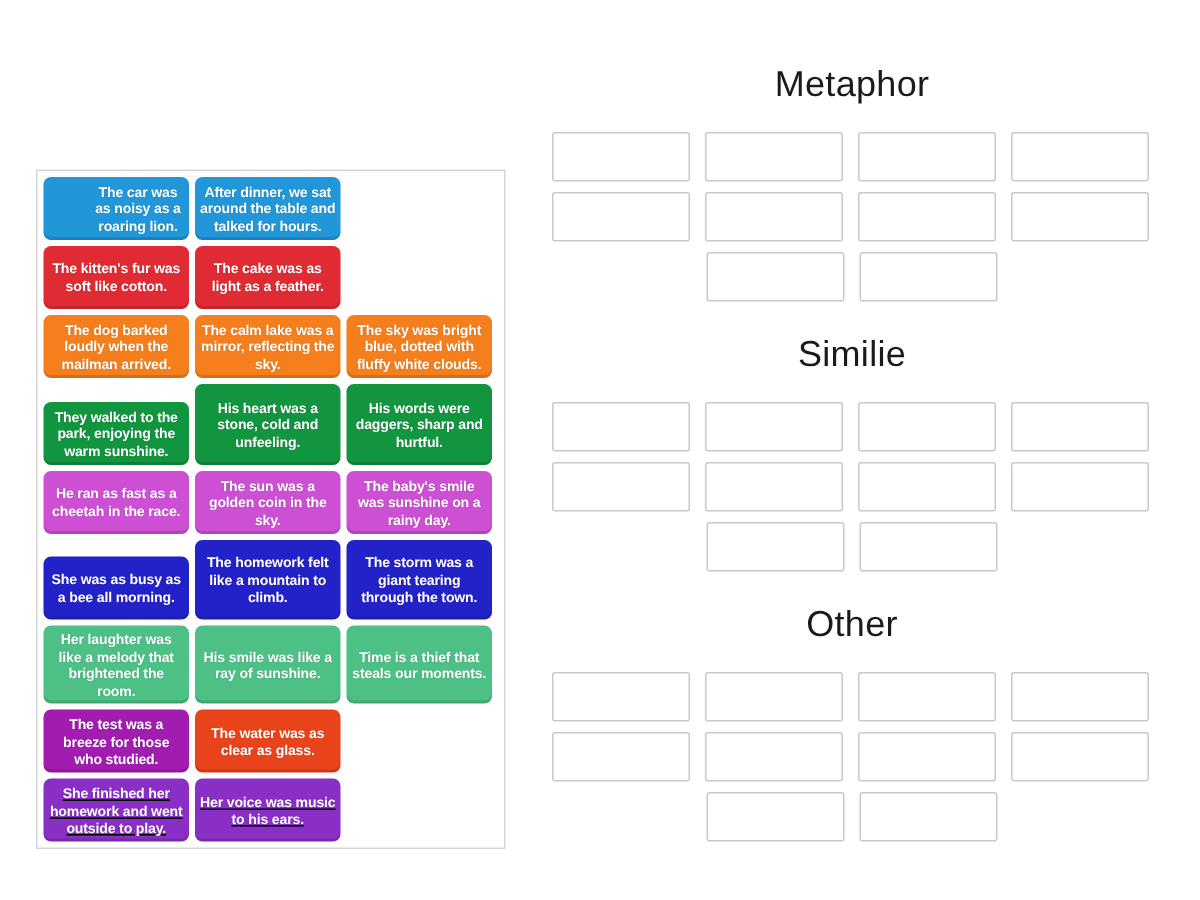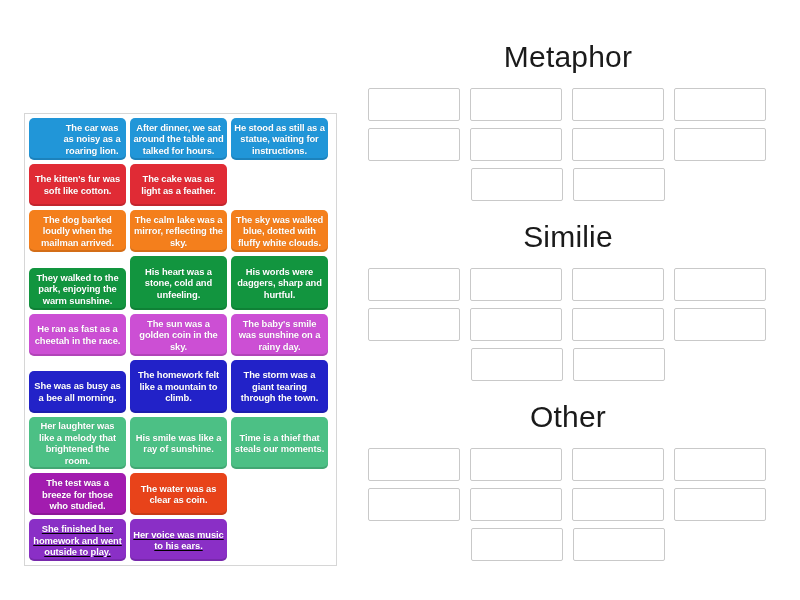--- a/index.html
+++ b/index.html
@@ -75,21 +75,21 @@
     left: 368px;
     top: 40px;
     width: 400px;
   }
 
   .group { margin-bottom: 19px; }
   .group:last-child { margin-bottom: 16px; }
 
   .group-title {
     text-align: center;
-    font-size: 30px;
+    font-size: 24px;
     font-weight: 400;
     color: #1a1a1a;
     line-height: 34px;
     margin: 0 0 14px 0;
     letter-spacing: 0.2px;
   }
 
   .slot-row {
     display: flex;
     gap: 10px;
@@ -113,41 +113,38 @@
 <div id="app">
 
   <div id="tile-tray">
       <div class="tile-row">
         <div class="tile" style="background: rgb(33, 150, 216); padding-left: 32px;">
           <span>The car was as noisy as a roaring lion.</span>
         </div>
         <div class="tile" style="background: rgb(33, 150, 216);">
           <span>After dinner, we sat around the table and talked for hours.</span>
         </div>
-        <div class="tile" style="background: rgb(33, 150, 216);">
-          <span>He stood as still as a statue, waiting for instructions.</span>
-        </div>
       </div>
       <div class="tile-row">
         <div class="tile" style="background: rgb(224, 43, 53);">
           <span>The kitten's fur was soft like cotton.</span>
         </div>
         <div class="tile" style="background: rgb(224, 43, 53);">
           <span>The cake was as light as a feather.</span>
         </div>
       </div>
       <div class="tile-row">
         <div class="tile" style="background: rgb(244, 127, 28);">
           <span>The dog barked loudly when the mailman arrived.</span>
         </div>
         <div class="tile" style="background: rgb(244, 127, 28);">
           <span>The calm lake was a mirror, reflecting the sky.</span>
         </div>
         <div class="tile" style="background: rgb(244, 127, 28);">
-          <span>The sky was walked blue, dotted with fluffy white clouds.</span>
+          <span>The sky was bright blue, dotted with fluffy white clouds.</span>
         </div>
       </div>
       <div class="tile-row">
         <div class="tile" style="background: rgb(18, 149, 63); margin-top: 12px;">
           <span>They walked to the park, enjoying the warm sunshine.</span>
         </div>
         <div class="tile" style="background: rgb(18, 149, 63);">
           <span>His heart was a stone, cold and unfeeling.</span>
         </div>
         <div class="tile" style="background: rgb(18, 149, 63);">
@@ -185,21 +182,21 @@
         </div>
         <div class="tile" style="background: rgb(76, 192, 133);">
           <span>Time is a thief that steals our moments.</span>
         </div>
       </div>
       <div class="tile-row">
         <div class="tile" style="background: #a21caf;">
           <span>The test was a breeze for those who studied.</span>
         </div>
         <div class="tile" style="background: rgb(232, 67, 26);">
-          <span>The water was as clear as coin.</span>
+          <span>The water was as clear as glass.</span>
         </div>
         <div class="tile empty"></div>
       </div>
       <div class="tile-row">
         <div class="tile" style="background: rgb(138, 47, 198);">
           <span>She finished her homework and went outside to play.</span>
         </div>
         <div class="tile" style="background: rgb(138, 47, 198);">
           <span>Her voice was music to his ears.</span>
         </div>

